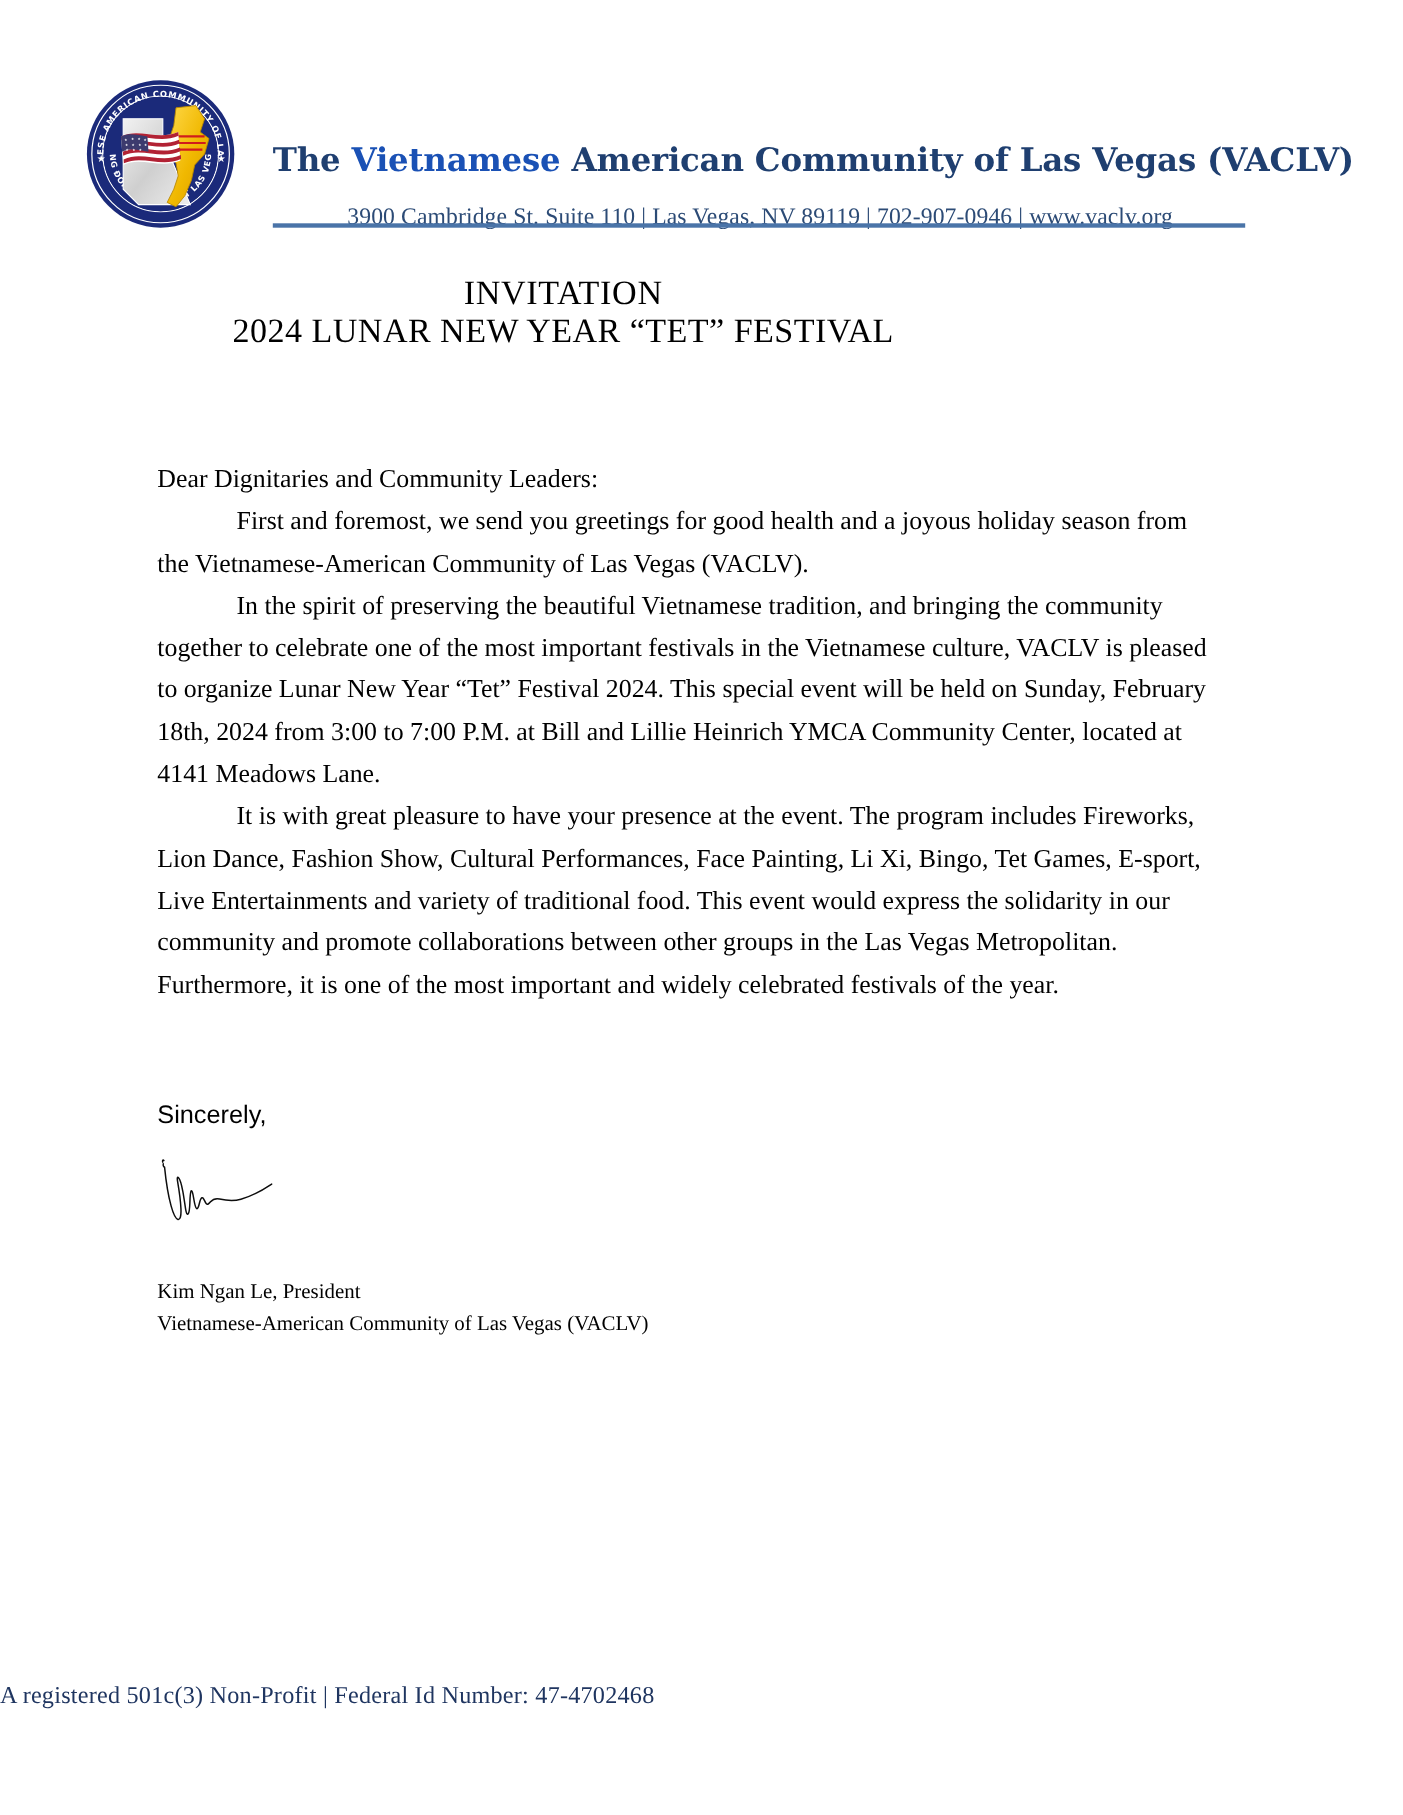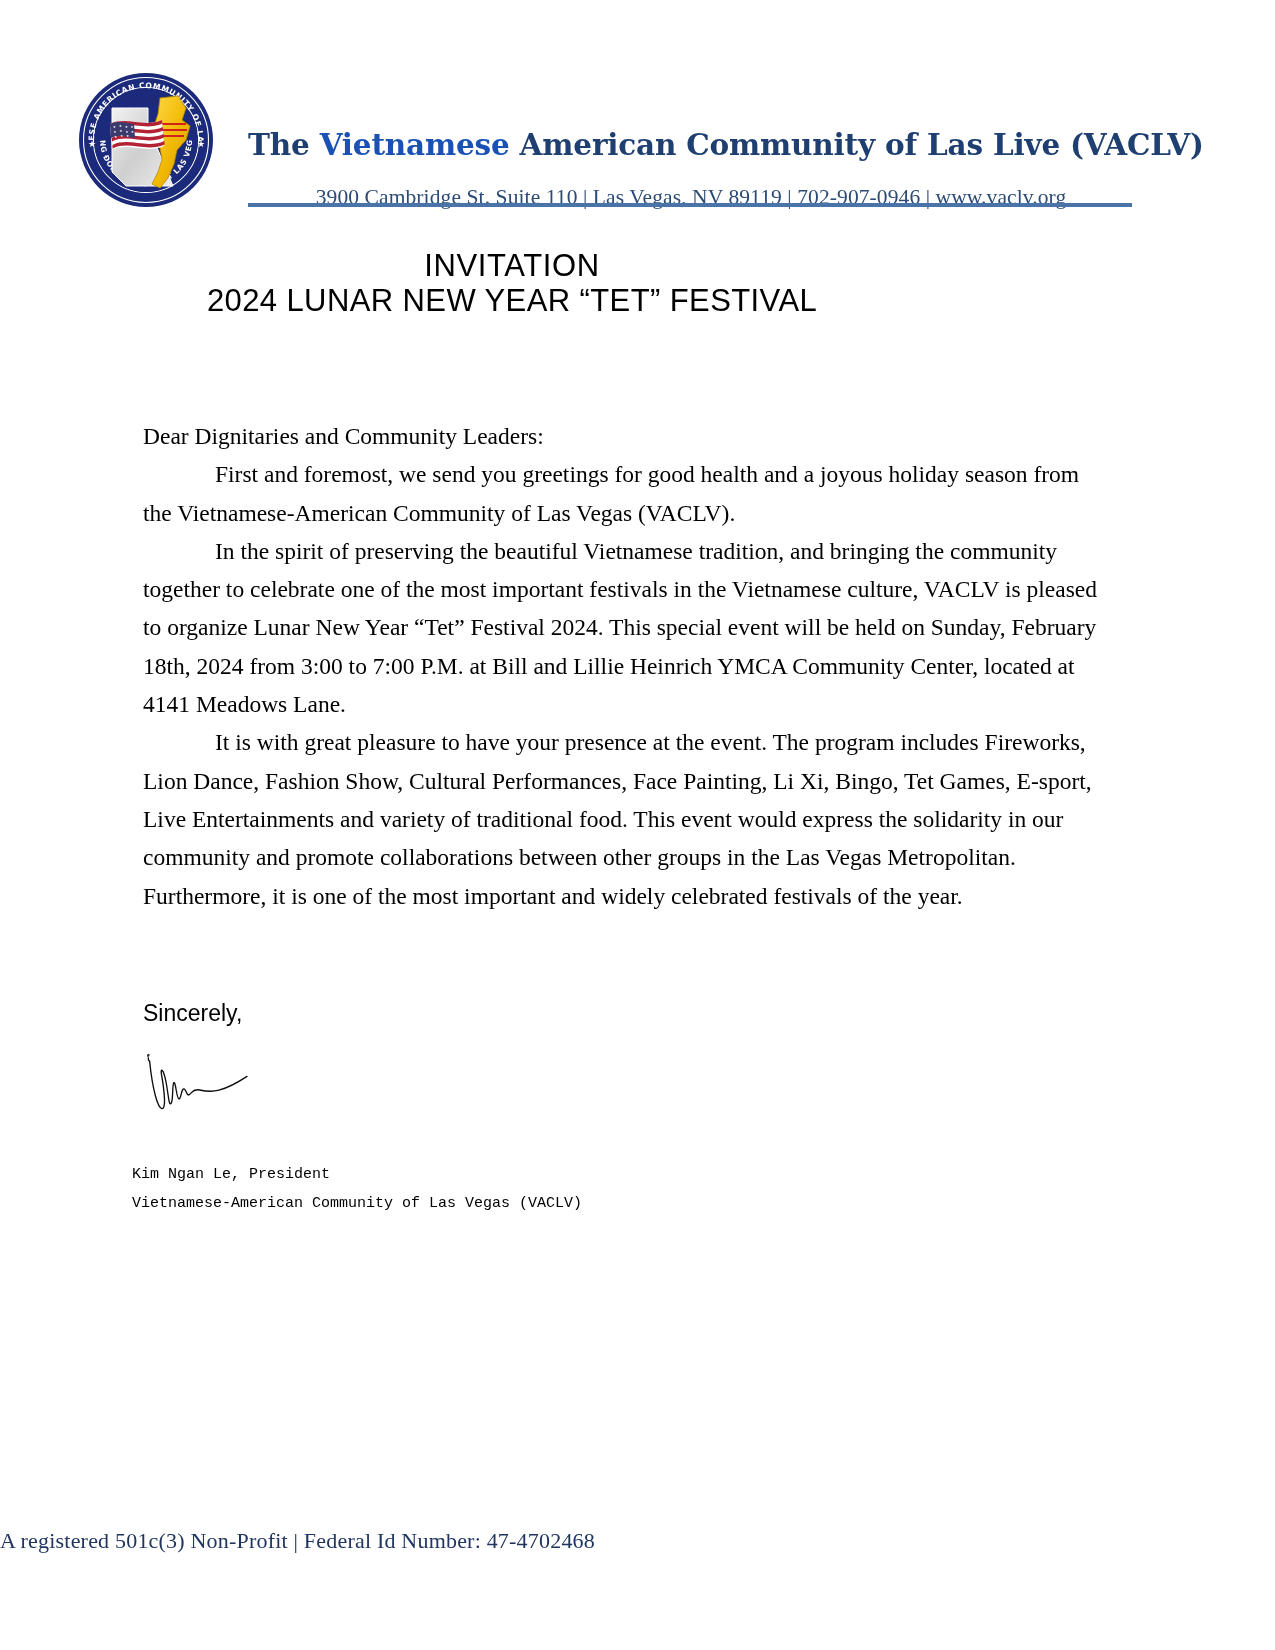--- a/index.html
+++ b/index.html
@@ -77,21 +77,21 @@
     background: #4a74a8;
   }
 
   
   .doc-title {
     position: absolute;
     left: 0;
     top: 250px;
     width: 1024px;
     text-align: center;
-    font-family: Liberation Sans, sans-serif;
+    font-family: Liberation Serif, serif;
   }
   .doc-title .line1 {
     font-size: 31px;
     letter-spacing: 0.6px;
     line-height: 1.0;
   }
   .doc-title .line2 {
     font-size: 31px;
     letter-spacing: 0.4px;
     line-height: 1.0;
@@ -127,25 +127,25 @@
   }
   .signature-img {
     position: absolute;
     left: 143px;
     top: 1045px;
     width: 160px;
     height: 90px;
   }
   .signer {
     position: absolute;
-    left: 132px;
+    left: 143px;
     top: 1160px;
-    font-size: 15px;
+    font-size: 19px;
     line-height: 29px;
-    font-family: Liberation Mono, monospace;
+    font-family: Liberation Serif, serif;
   }
   .signer div { white-space: nowrap; }
 
   
   .footer {
     position: absolute;
     left: 0;
     top: 1528px;
     width: 1275px;
     text-align: left;
@@ -227,21 +227,21 @@
             <text x="57" y="65">★</text>
           <text x="40.2" y="69.6">★</text>
             <text x="46.2" y="69">★</text>
           <text x="52.2" y="69.2">★</text>
         </g>
       </g>
     </svg>
   </div>
 
   <div class="header-text">
-    <div class="org-title"><span>The </span><span class="hl">Vietnamese</span><span> American Community of Las Live (VACLV)</span></div>
+    <div class="org-title"><span>The </span><span class="hl">Vietnamese</span><span> American Community of Las Vegas (VACLV)</span></div>
     <div class="org-address">3900 Cambridge St. Suite 110 | Las Vegas, NV  89119 | 702-907-0946 | www.vaclv.org</div>
   </div>
 
   <div class="header-rule"></div>
 </div>
 
 <div class="doc-title">
   <div class="line1">INVITATION</div>
   <div class="line2">2024 LUNAR NEW YEAR “TET” FESTIVAL</div>
 </div>

